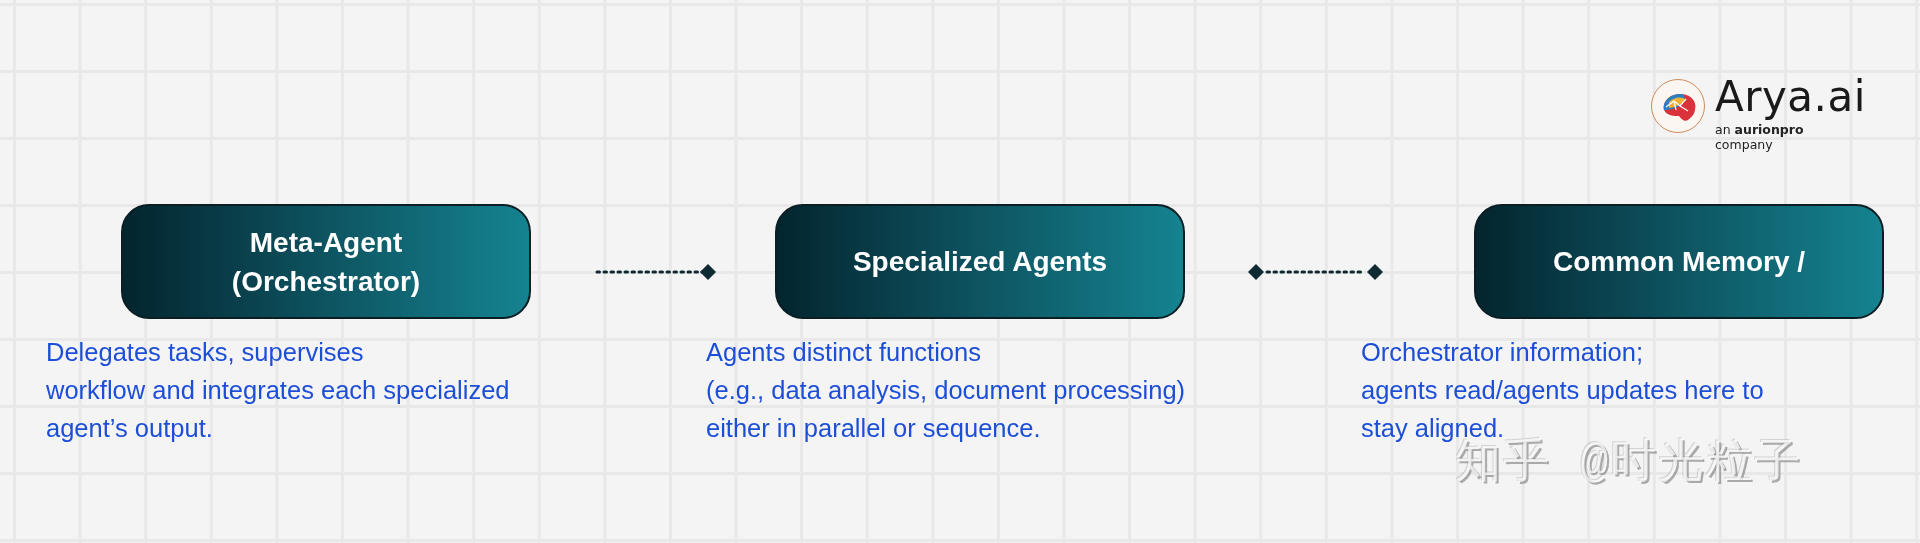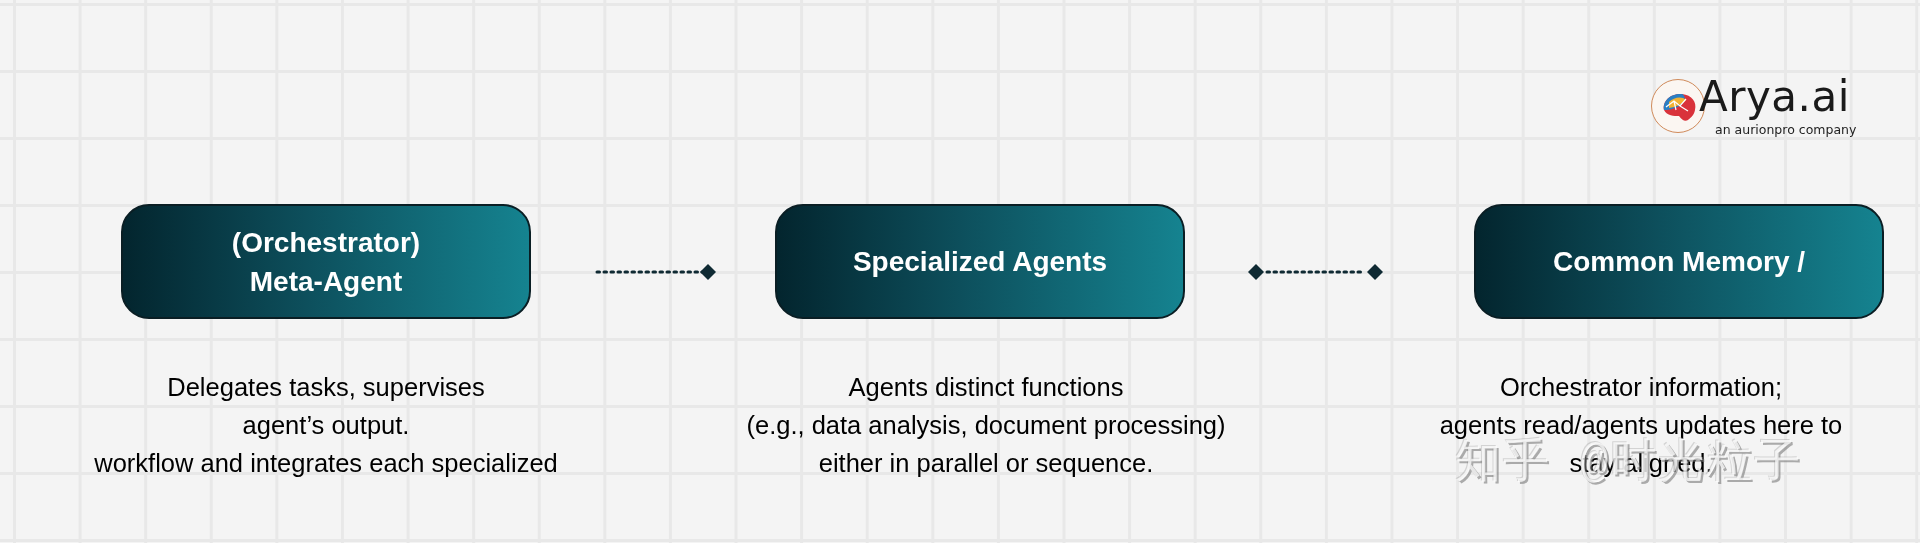--- a/index.html
+++ b/index.html
@@ -18,58 +18,58 @@
     top: 204px; width: 410px; height: 115px;
     box-sizing: border-box;
     border: 2px solid #0a1e24;
     border-radius: 28px;
     background: linear-gradient(to right, #03252e 0%, #0d4f5c 45%, #158390 100%);
     display: flex; flex-direction: column; align-items: center; justify-content: center;
     color: #ffffff; font-weight: bold; font-size: 28px; line-height: 39px; text-align: center;
   }
   .node span { display: block; }
   .desc {
-    position: absolute; top: 368px; width: 560px;
-    text-align: center; color: #000000; font-size: 25.5px; line-height: 38px;
+    position: absolute; top: 333px; width: 560px;
+    text-align: left; color: #1d4ed8; font-size: 25.5px; line-height: 38px;
   }
   .desc span { display: block; }
   .connector { position: absolute; top: 262px; height: 20px; }
   .logo { position: absolute; left: 1651px; top: 78px; width: 210px; height: 62px; }
   .logo-mark {
     position: absolute; left: 0; top: 1px; width: 54px; height: 54px;
     border: 1.5px solid #d08a5a; border-radius: 50%; box-sizing: border-box;
     background: #fbf6f2;
   }
   .logo-word {
-    position: absolute; left: 48px; top: -6px;
+    position: absolute; left: 64px; top: -6px;
     font-family: "DejaVu Sans", sans-serif; font-size: 42px; color: #1a1a1a; letter-spacing: 0.5px;
   }
   .logo-tag {
     position: absolute; left: 64px; top: 44px;
     font-family: "DejaVu Sans", sans-serif; font-size: 12.5px; color: #222;
   }
-  .logo-tag b { font-weight: normal; margin-top: 42px; }
+  .logo-tag b { font-weight: bold; margin-top: 42px; }
   .watermark {
     position: absolute; left: 1455px; top: 430px;
     font-family: Liberation Mono, monospace; font-size: 46px; color: rgba(255,255,255,0.75);
     text-shadow: 2px 2px 0 rgba(120,120,120,0.6), -1px -1px 0 rgba(150,150,150,0.35);
     letter-spacing: 2px; white-space: nowrap;
   }
 </style>
 </head>
 <body>
 
 <div class="node" style="left:121px;">
+  <span>Meta-Agent</span>
   <span>(Orchestrator)</span>
-  <span>Meta-Agent</span>
 </div>
 <div class="desc" style="left:46px;">
   <span>Delegates tasks, supervises</span>
+  <span>workflow and integrates each specialized</span>
   <span>agent’s output.</span>
-  <span>workflow and integrates each specialized</span>
 </div>
 
 <svg class="connector" style="left:594px;" width="130" height="20">
   <line x1="3" y1="10" x2="112" y2="10" stroke="#0f2a33" stroke-width="3" stroke-dasharray="2.5 4.5" stroke-linecap="round"></line>
   <polygon points="122,10 114,2 106,10 114,18" fill="#0f2a33"></polygon>
 </svg>
 
 <div class="node" style="left:775px;">
   <span>Specialized Agents</span>
 </div>

